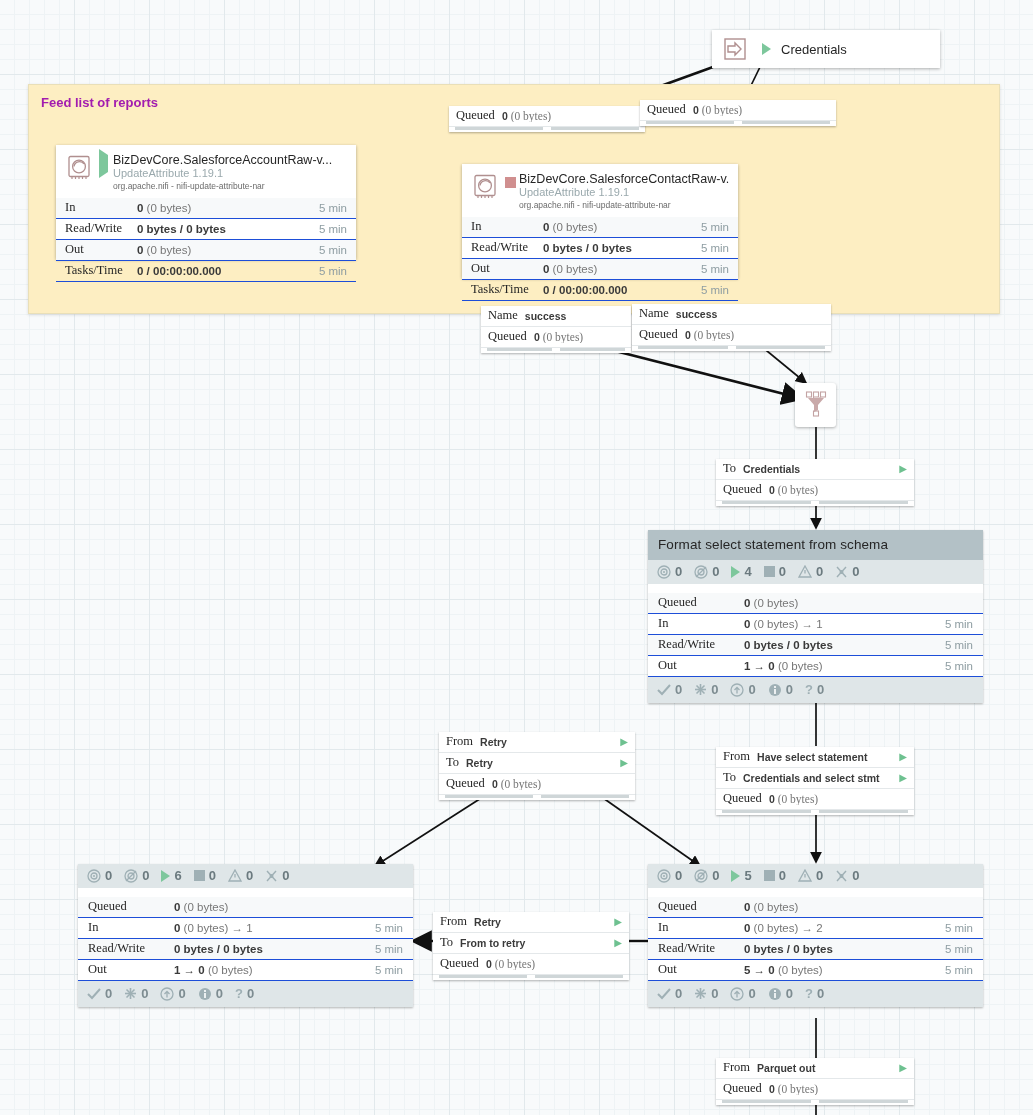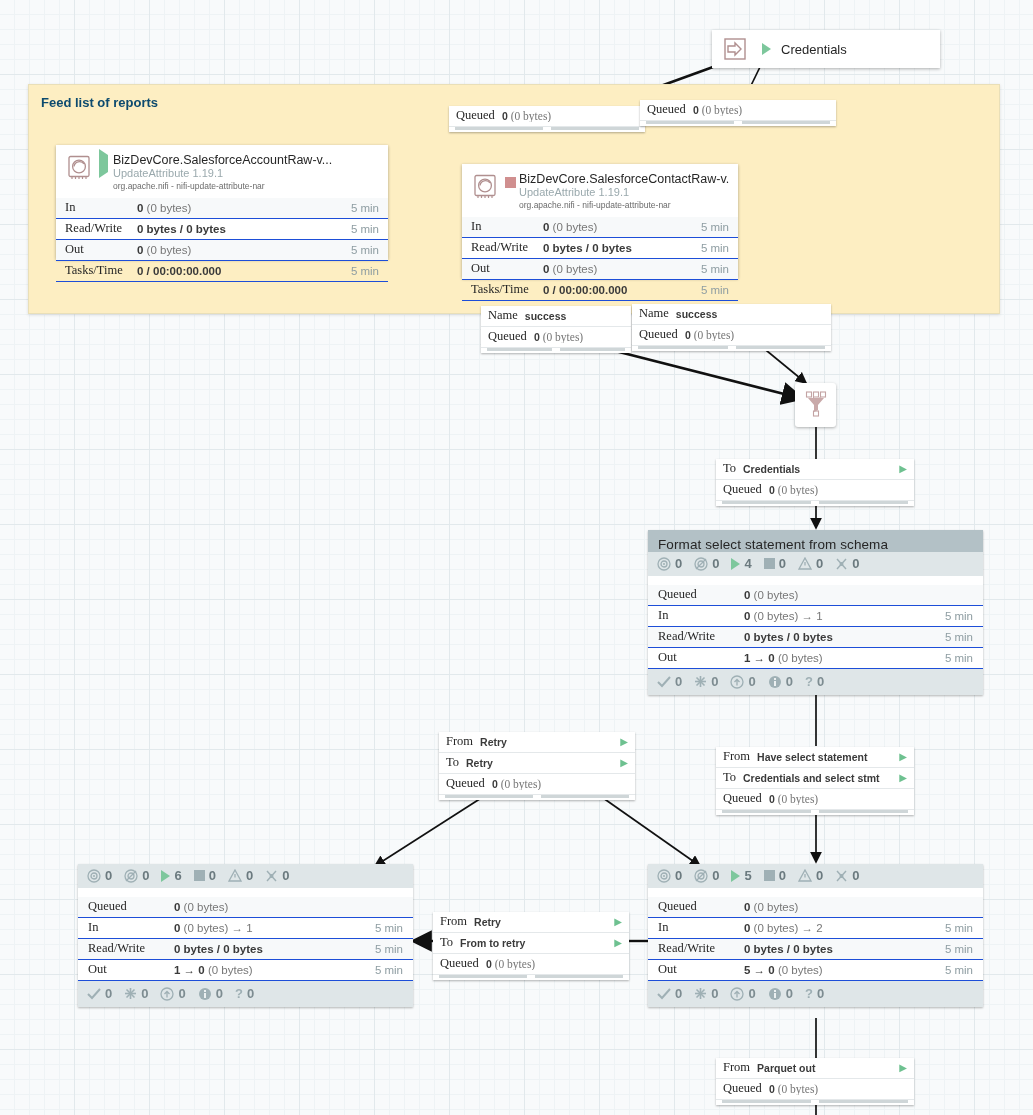--- a/index.html
+++ b/index.html
@@ -34,21 +34,21 @@
 
   
   .pg {
     background: #ffffff;
     box-shadow: 0 1px 2px rgba(0,0,0,.28);
   }
   .pg-title {
     background: #b3c1c6;
     color: #262626;
     font-size: 13.5px;
-    padding: 7px 10px 0 10px;
+    padding: 7px 10px 8px 10px;
     letter-spacing: .1px;
   }
   .pg-counts {
     background: #dfe6e8;
     display: flex;
     align-items: center;
     gap: 3px;
     padding: 4px 9px 5px 9px;
     font-size: 13px;
     color: #6b7a7f;
@@ -130,21 +130,21 @@
   .conn-bars { display:flex; gap: 8px; padding: 0 6px 2px 6px; }
   .conn-bars i { display:block; height:3px; background:#cfd6d8; flex:1; }
 
   
   .backdrop {
     background: #fdeec2;
     border: 1px solid #e9dfb8;
     box-shadow: 0 1px 3px rgba(0,0,0,.12);
   }
   .backdrop-title {
-    font-size: 13px; font-weight: bold; color:#0c4a6e;
+    font-size: 13px; font-weight: bold; color:#a21caf;
     padding: 10px 0 0 12px;
   }
 
   
   .port {
     background: #ffffff;
     box-shadow: 0 1px 3px rgba(0,0,0,.30);
     display: flex; align-items: center;
     padding: 0 10px;
   }
@@ -221,21 +221,21 @@
     <span style="display:flex;">
       <svg width="26" height="26" viewBox="0 0 26 26">
         <rect x="3" y="3" width="20" height="20" fill="none" stroke="#b08f8f" stroke-width="1.4"></rect>
         <path d="M6,10 L13,10 L13,7 L19,13 L13,19 L13,16 L6,16 Z" fill="none" stroke="#b08f8f" stroke-width="1.4"></path>
       </svg>
     </span>
     <span class="tri-run" style="margin-left:14px;"></span>
     <span class="port-name">Credentials</span>
   </div>
 
-  <div class="node proc" style="left:56px; top:145px; width:332px; height:114px;">
+  <div class="node proc" style="left:56px; top:145px; width:300px; height:114px;">
     <div class="proc-head">
       <span class="proc-icon">
         <svg width="28" height="28" viewBox="0 0 28 28">
           <rect x="4" y="3.5" width="20" height="20" rx="1.5" fill="#fff" stroke="#b08f8f" stroke-width="1.3"></rect>
           <circle cx="14" cy="13.5" r="6.4" fill="none" stroke="#b08f8f" stroke-width="1.3"></circle>
           <path d="M9,13.5 A5.5,5.5 0 0,1 19,11" fill="none" stroke="#b08f8f" stroke-width="1.3"></path>
           <g stroke="#b08f8f" stroke-width="1.2">
             <path d="M7,24 v2"></path>
               <path d="M10.5,24 v2"></path>
               <path d="M14,24 v2"></path>

